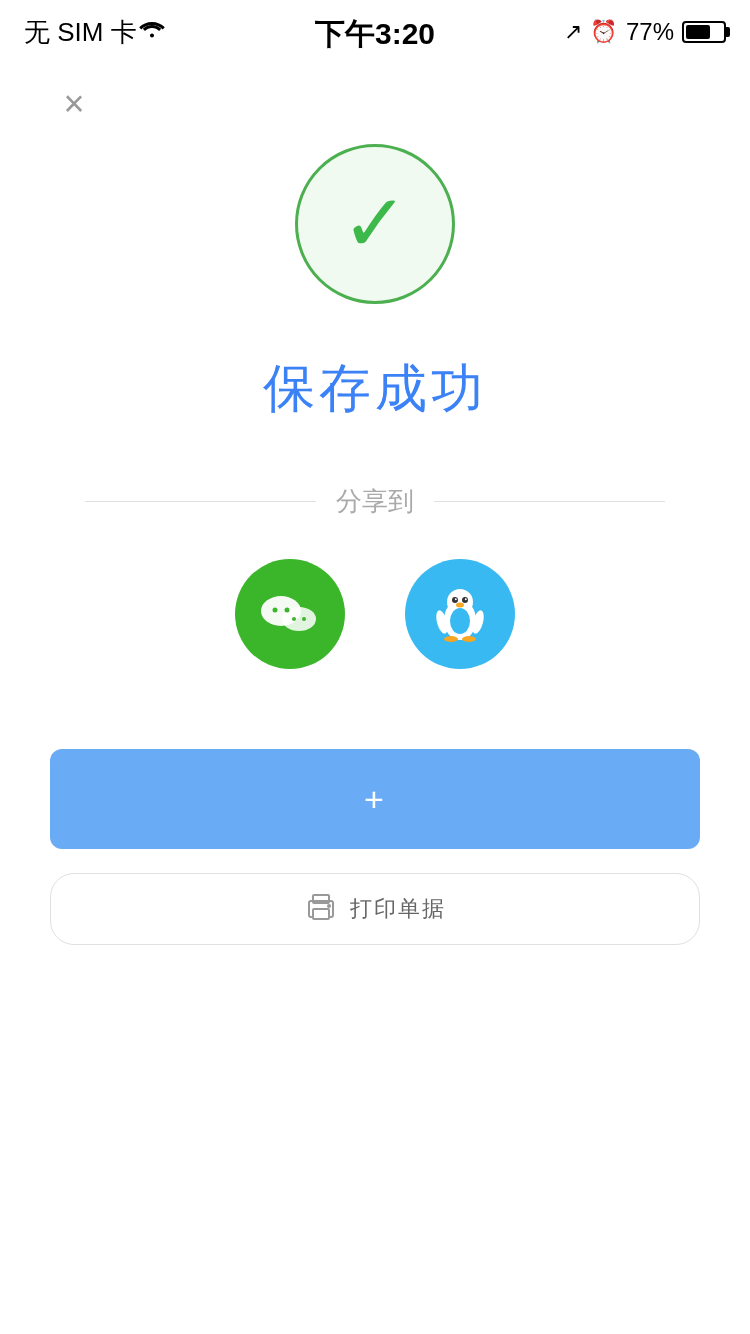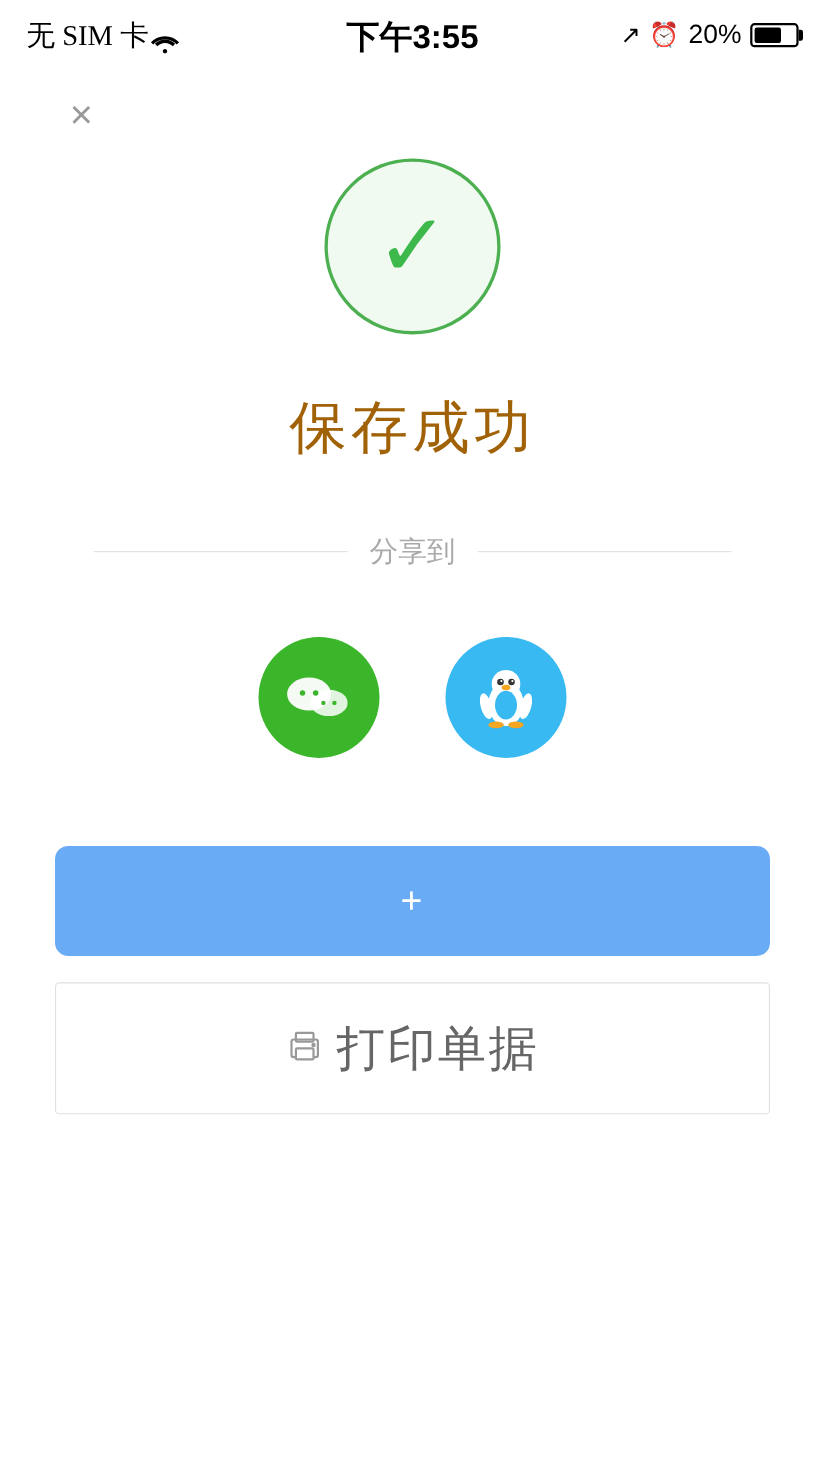--- a/index.html
+++ b/index.html
@@ -22,23 +22,22 @@
       align-items: center;
       justify-content: space-between;
       padding: 0 24px;
       font-size: 26px;
       font-weight: 500;
       color: #000;
     }
 
     .status-left {
       display: flex;
-      align-items: flex-end;
+      align-items: flex-start;
       font-size: 26px;
-      font-family: Liberation Serif, serif;
     }
 
     .status-center {
       font-size: 30px;
       font-weight: 600;
       position: absolute;
       left: 50%;
       transform: translateX(-50%);
       top: 14px;
     }
@@ -129,33 +128,33 @@
 
     .checkmark {
       font-size: 80px;
       color: #3db84b;
       line-height: 1;
     }
 
     
     .success-title {
       font-size: 52px;
-      color: #a16207;
+      color: #3b82f6;
       font-weight: 400;
       margin-bottom: 60px;
       letter-spacing: 4px;
     }
 
     
     .share-divider {
       width: 100%;
       display: flex;
       align-items: center;
       padding: 0 85px;
-      margin-bottom: 60px;
+      margin-bottom: 40px;
     }
 
     .divider-line {
       flex: 1;
       height: 1px;
       background: #e0e0e0;
     }
 
     .divider-label {
       font-size: 26px;
@@ -211,25 +210,25 @@
       cursor: pointer;
       display: flex;
       align-items: center;
       justify-content: center;
       gap: 12px;
       letter-spacing: 2px;
     }
 
     .btn-secondary {
       width: 100%;
-      height: 120px;
+      height: 72px;
       background: #ffffff;
       border: 1px solid #e0e0e0;
-      border-radius: 4px;
-      font-size: 44px;
+      border-radius: 24px;
+      font-size: 22px;
       color: #666;
       cursor: pointer;
       display: flex;
       align-items: center;
       justify-content: center;
       gap: 12px;
       letter-spacing: 2px;
     }
 
     
@@ -250,25 +249,25 @@
 
 <div class="status-bar">
   <div class="status-left">
     <span>无 SIM 卡</span>
     <svg width="30" height="24" viewBox="0 0 30 24" fill="none">
       <path d="M15 18.5c1.1 0 2 .9 2 2s-.9 2-2 2-2-.9-2-2 .9-2 2-2z" fill="#000"></path>
       <path d="M15 13c2.8 0 5.3 1.2 7.1 3l2.1-2.2C21.8 11.5 18.6 10 15 10s-6.8 1.5-9.2 3.8L8 16c1.8-1.8 4.3-3 7-3z" fill="#000"></path>
       <path d="M15 7C10 7 5.5 9 2.2 12.3L4.3 14.4C7.1 11.6 11 10 15 10s7.9 1.6 10.7 4.4l2.1-2.1C24.5 9 20 7 15 7z" fill="#000"></path>
     </svg>
   </div>
-  <div class="status-center">下午3:55</div>
+  <div class="status-center">下午3:20</div>
   <div class="status-right">
     <span style="font-size:22px;">↗</span>
     <span style="font-size:22px;">⏰</span>
-    <span>20%</span>
+    <span>77%</span>
     <div class="battery-container">
       <div class="battery-box">
         <div class="battery-fill"></div>
       </div>
     </div>
   </div>
 </div>
 
 <div class="close-button">
   <span class="close-x">×</span>

